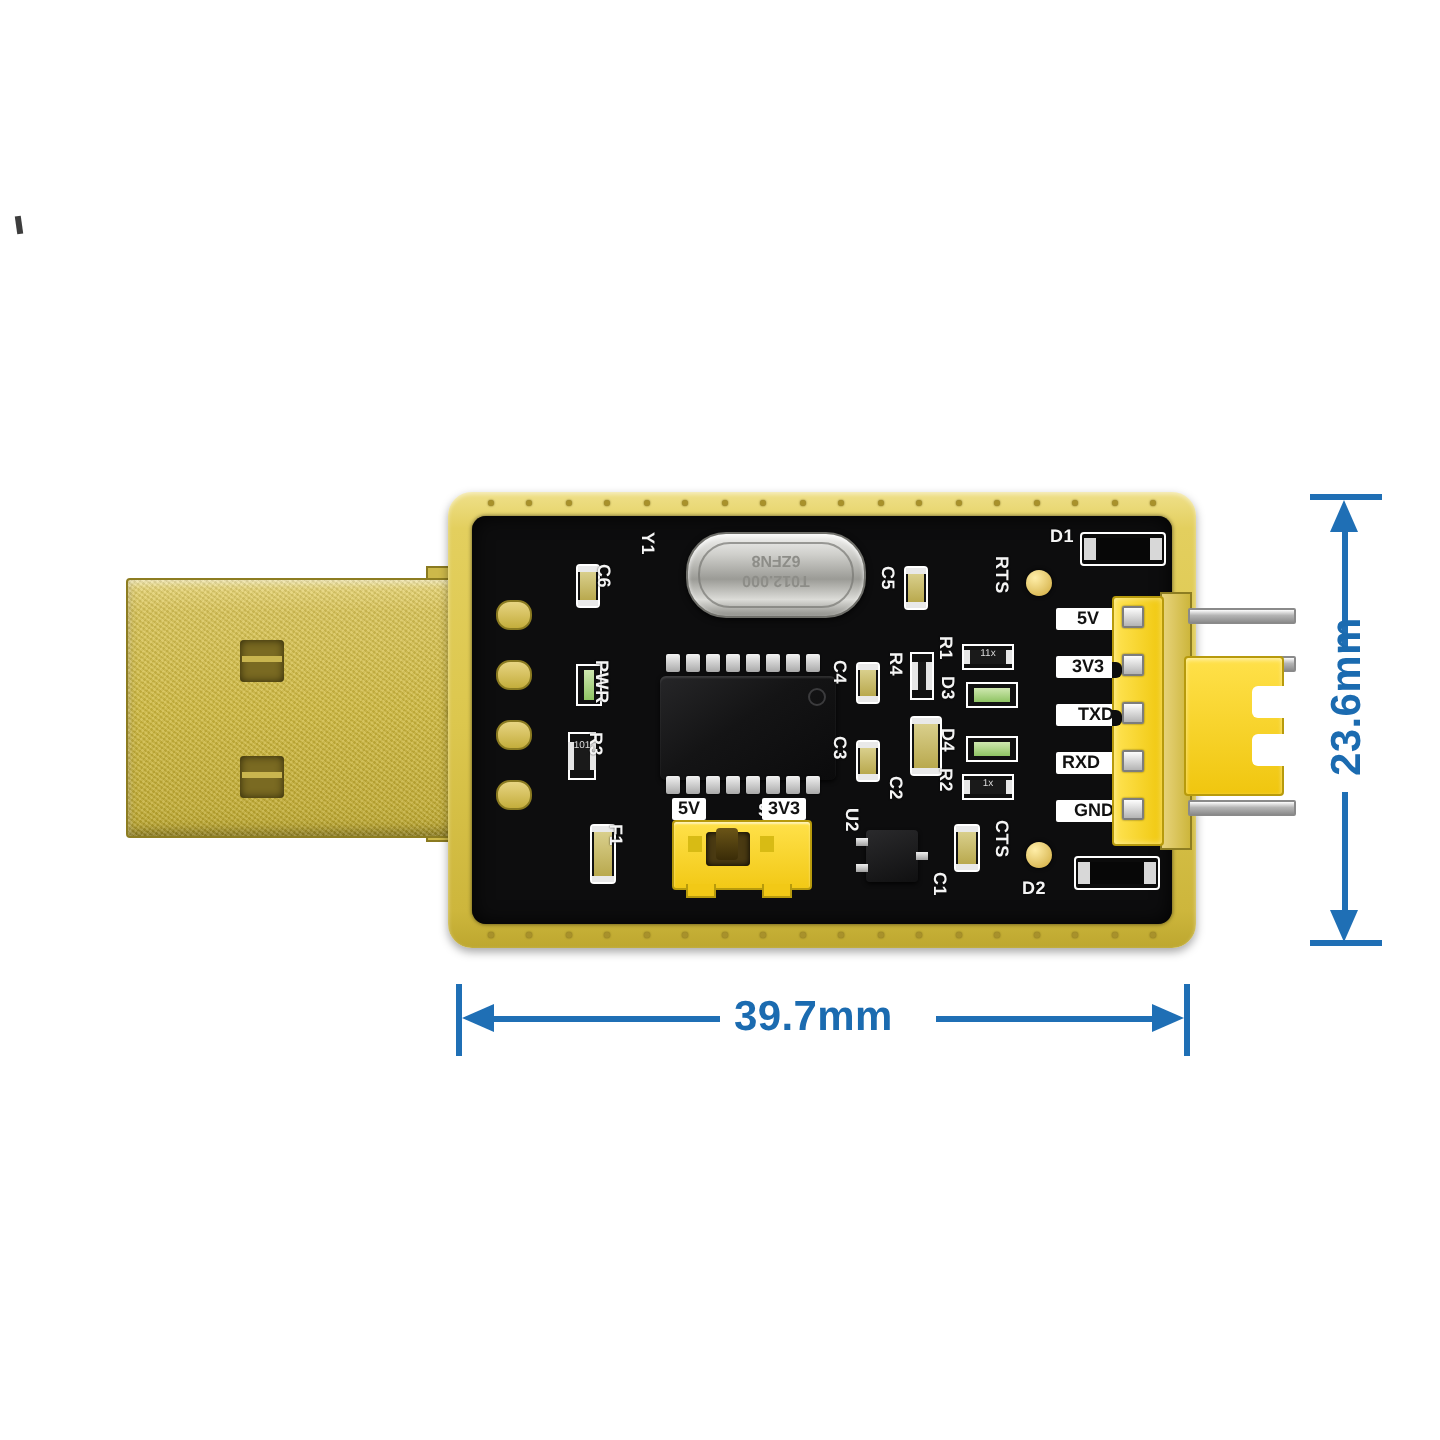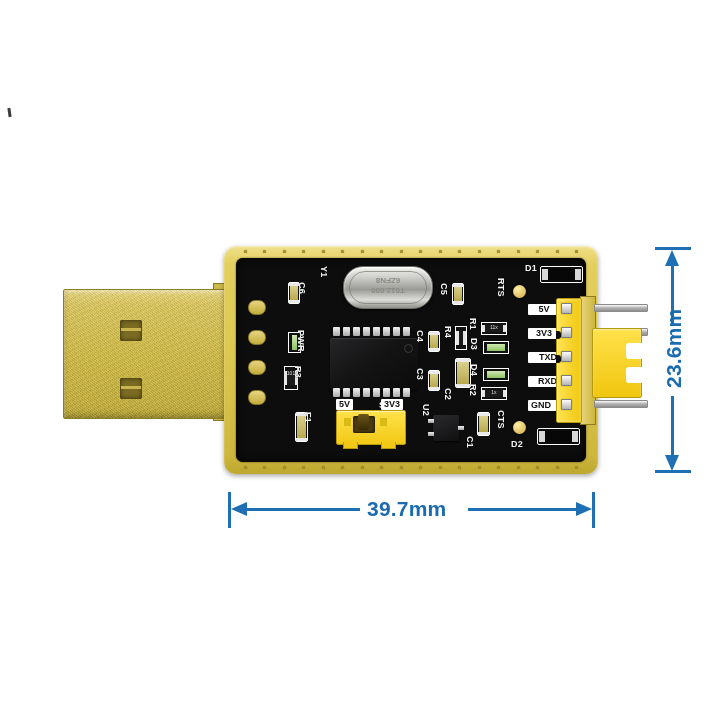--- a/index.html
+++ b/index.html
@@ -385,22 +385,22 @@
   <div class="slk" style="left:511px;top:440px">D2</div>
   <div class="diode" style="left:537px;top:428px;width:43px;height:17px">
     <div class="end l"></div>
       <div class="blk"></div>
       <div class="end r"></div>
   </div>
 
   <div class="swlbl" style="left:528px;top:304px;min-width:26px;text-align:center">5V</div>
   <div class="swlbl" style="left:528px;top:328px;min-width:26px;text-align:center">3V3</div>
   <div class="swlbl" style="left:528px;top:352px;min-width:26px;text-align:right">TXD</div>
-  <div class="swlbl" style="left:528px;top:376px;min-width:26px;text-align:right">RXD</div>
-  <div class="swlbl" style="left:528px;top:400px;min-width:26px;text-align:left">GND</div>
+  <div class="swlbl" style="left:528px;top:376px;min-width:26px;text-align:left">RXD</div>
+  <div class="swlbl" style="left:528px;top:400px;min-width:26px;text-align:right">GND</div>
 
   <div class="hdrstrip"></div>
   <div class="hdr">
     <div class="notch" style="top:32px"></div>
     <div class="notch" style="top:56px"></div>
   </div>
   <div class="hdrpin" style="left:561px;top:303px"></div>
   <div class="hdrpin" style="left:561px;top:327px"></div>
   <div class="hdrpin" style="left:561px;top:351px"></div>
   <div class="hdrpin" style="left:561px;top:375px"></div>

